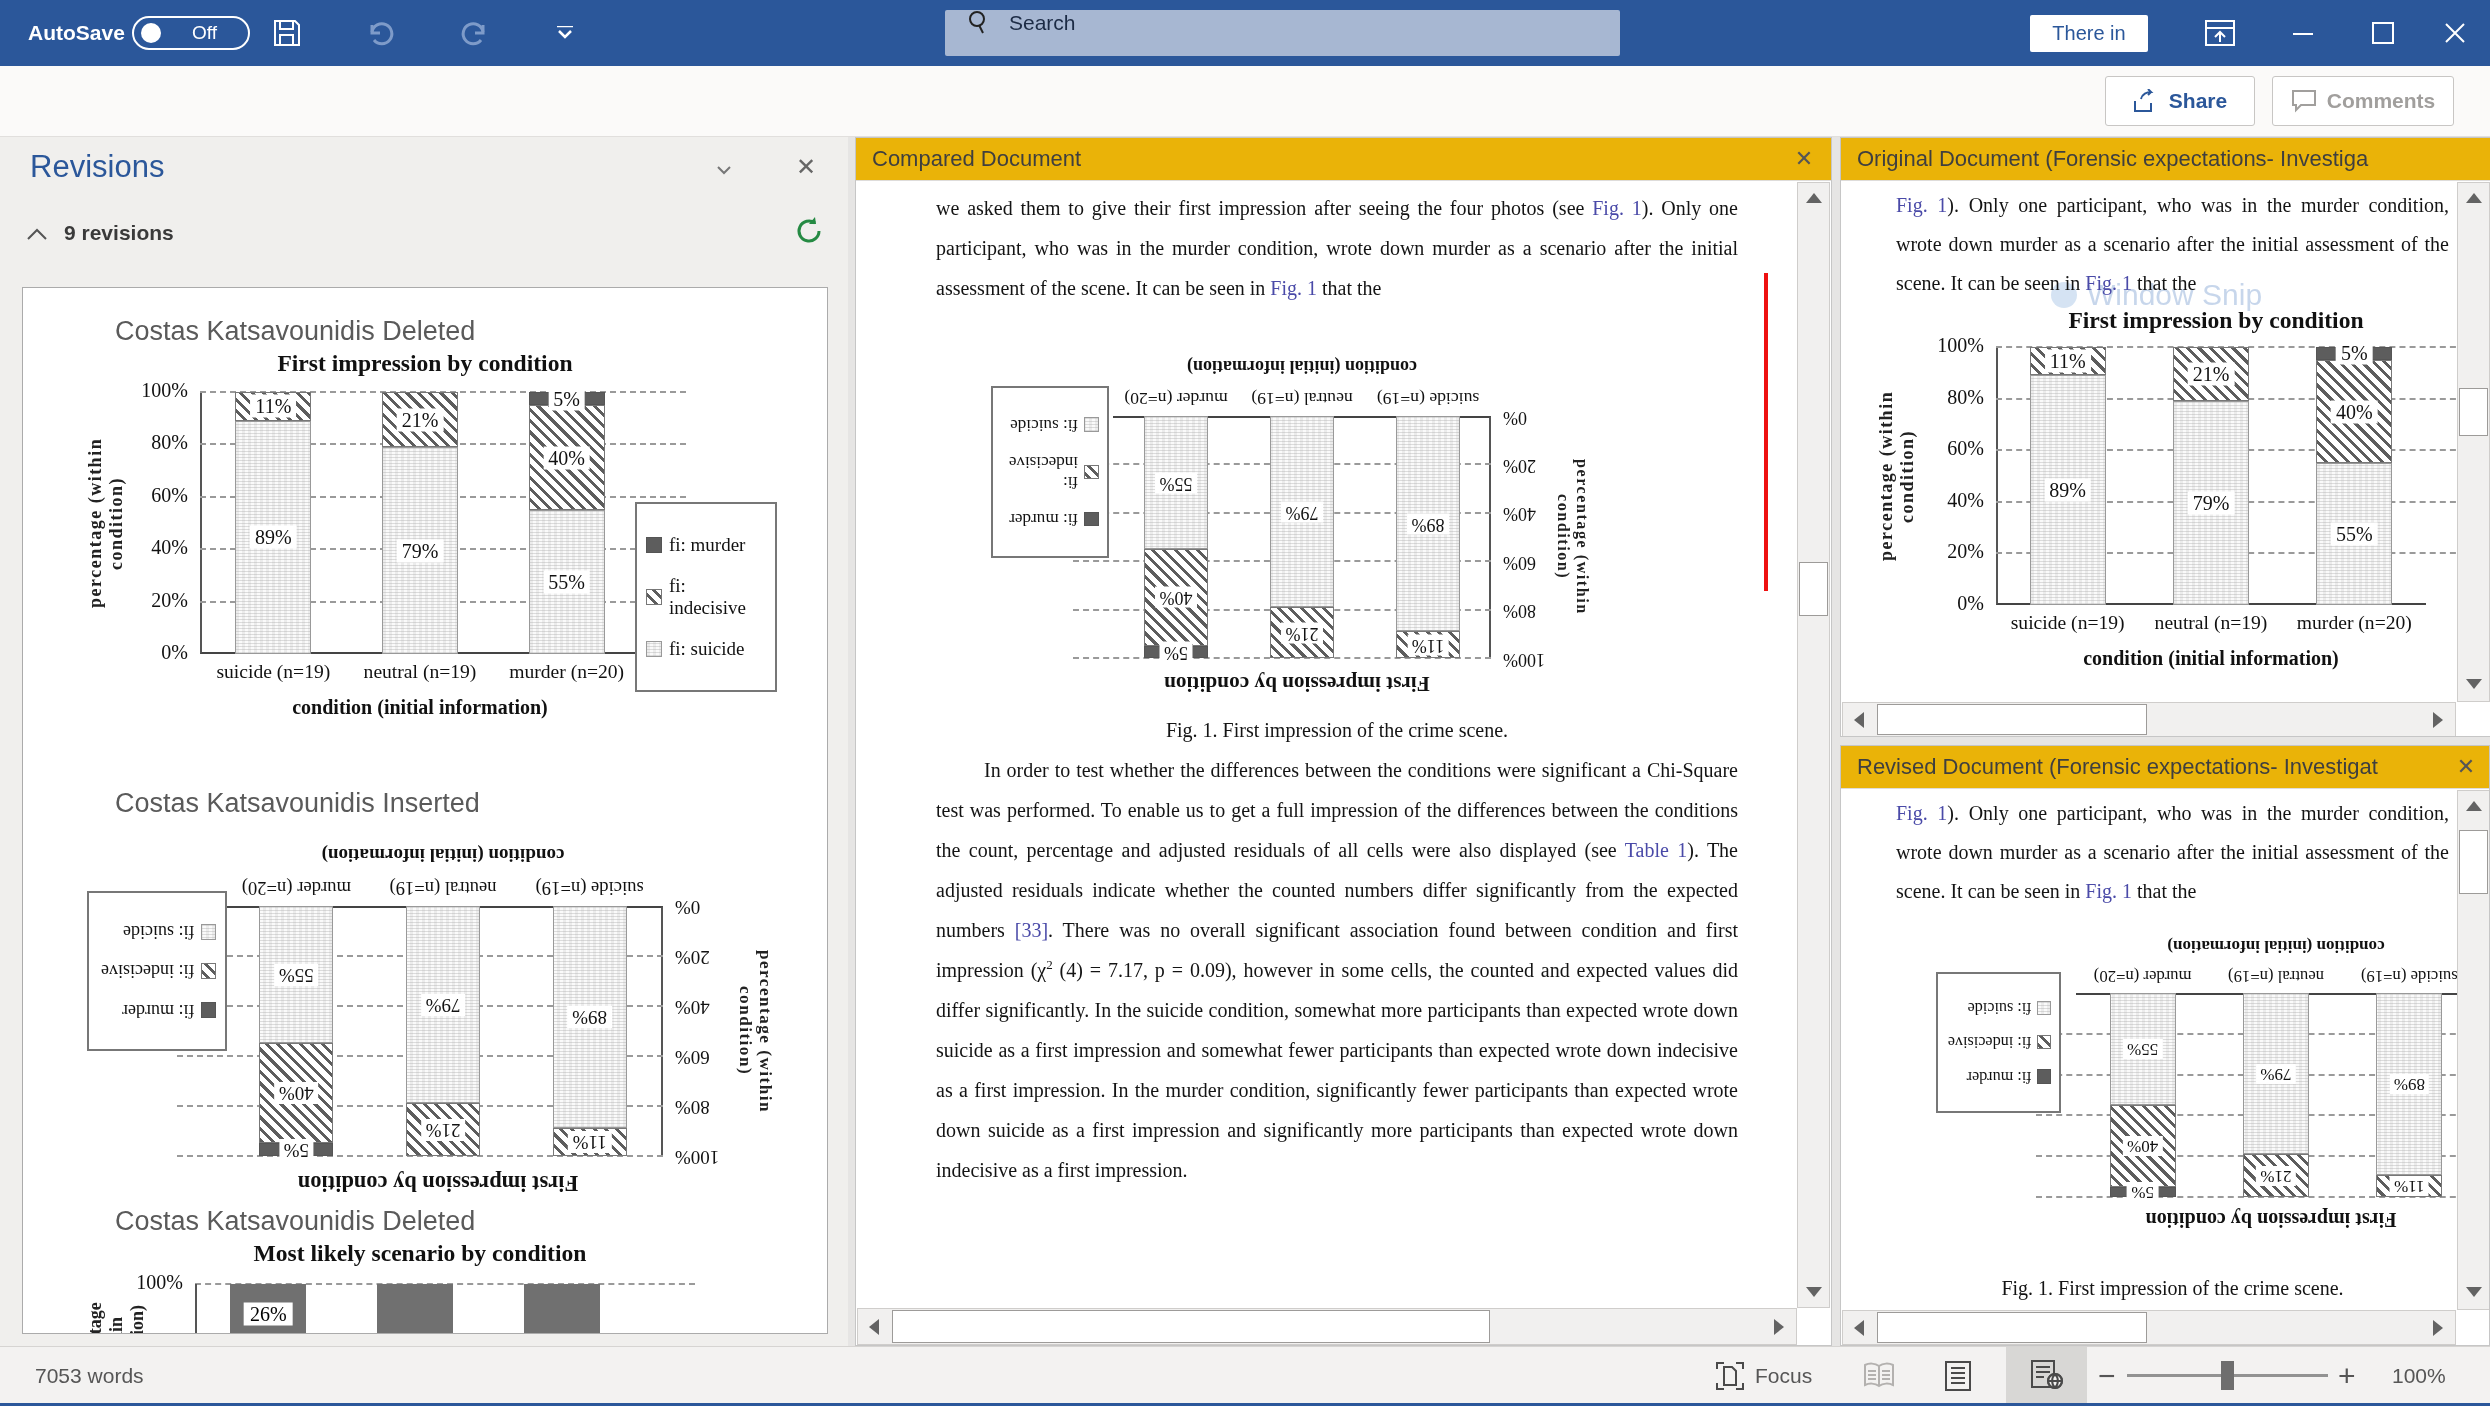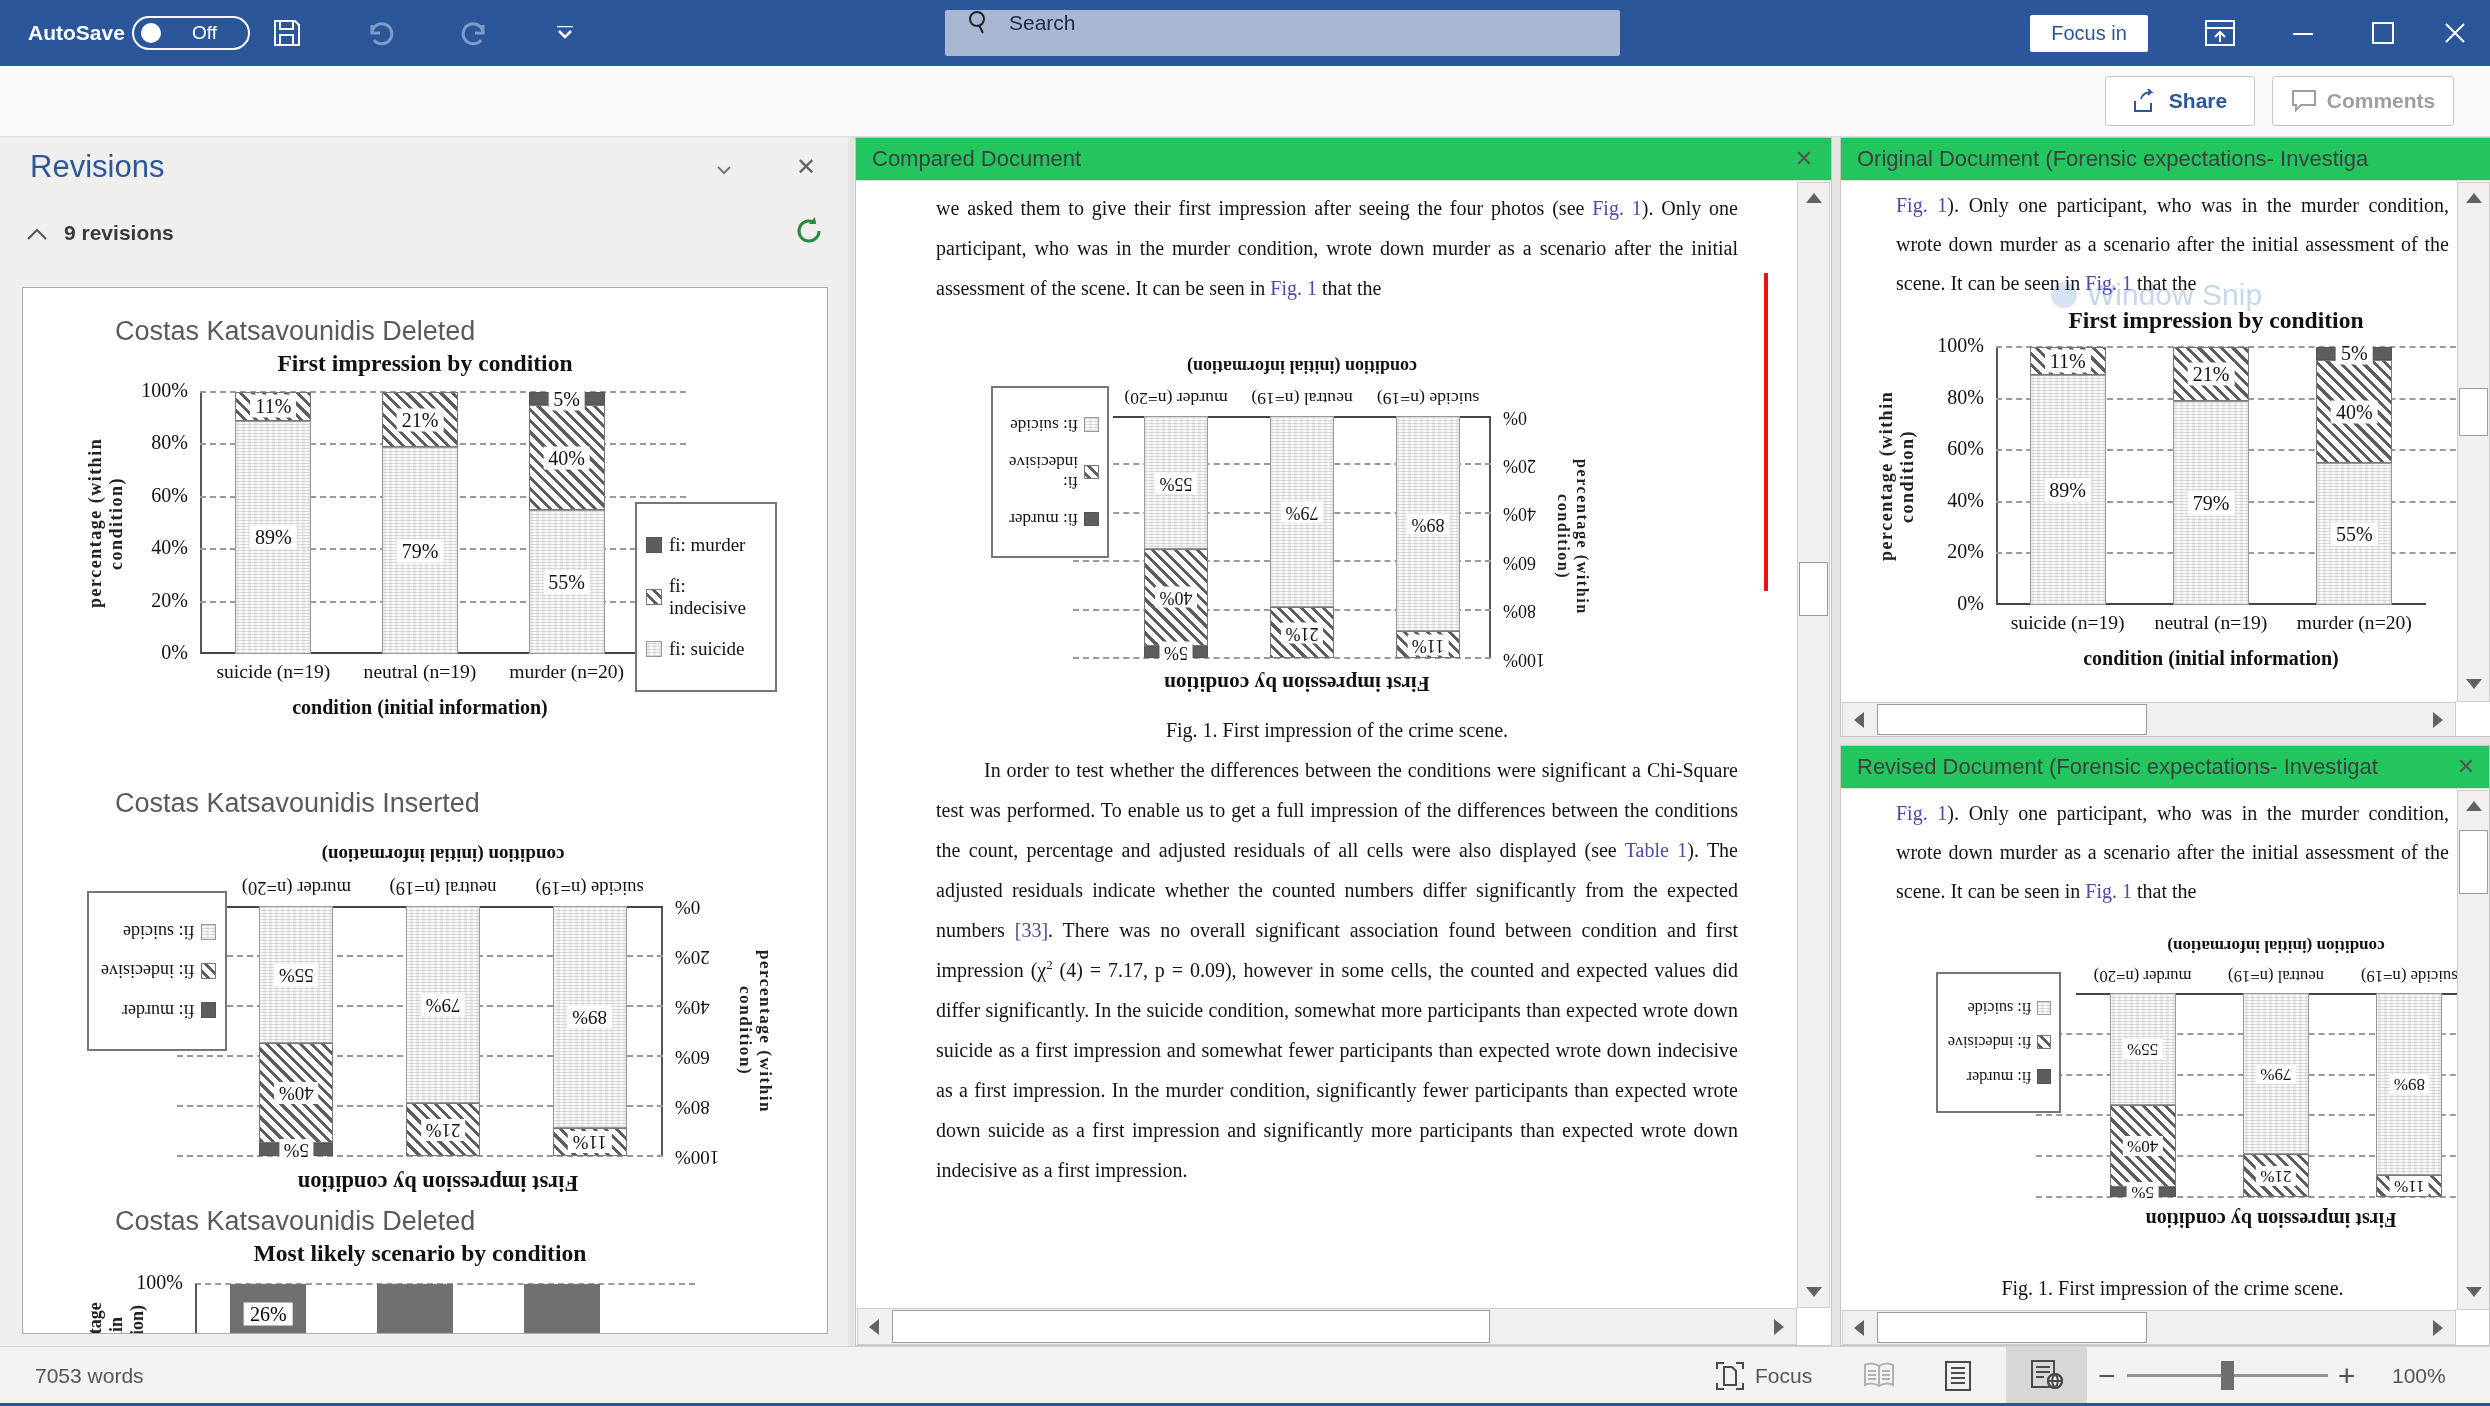--- a/index.html
+++ b/index.html
@@ -18,21 +18,21 @@
   .signin{position:absolute;left:2030px;top:15px;width:118px;height:37px;background:#fff;color:#2b579a;font-size:20px;display:flex;align-items:center;justify-content:center;border-radius:2px;cursor:default;}
   .winbtn{position:absolute;top:0;width:70px;height:66px;display:flex;align-items:center;justify-content:center;}
   
   .ribbon{position:absolute;left:0;top:66px;width:2490px;height:71px;background:#fbfaf9;border-bottom:1px solid #e1dfdd;box-sizing:border-box;}
   .rtabs{position:absolute;left:14px;top:0;height:70px;display:flex;align-items:center;}
   .rtab{padding:0 24px;font-size:21px;color:#4a4a4a;cursor:default;}
   .rtab.active{color:#2b579a;}
   .rbtn{position:absolute;top:10px;height:50px;background:#fff;border:1px solid #c8c6c4;border-radius:3px;display:flex;align-items:center;justify-content:center;gap:10px;font-size:21px;box-sizing:border-box;}
   
   .pane{position:absolute;background:#fff;border:1px solid #c6c6c6;box-sizing:border-box;overflow:hidden;}
-  .pane-header{position:absolute;left:0;top:0;right:0;height:42px;background:#22c55e;border-bottom:1px solid #dedcda;}
+  .pane-header{position:absolute;left:0;top:0;right:0;height:42px;background:#eab308;border-bottom:1px solid #dedcda;}
   .pane-title{position:absolute;left:16px;top:8px;font-size:22px;color:#3f3f3f;white-space:nowrap;}
   .pane-close{position:absolute;top:6px;width:34px;height:30px;font-size:22px;color:#555;display:flex;align-items:center;justify-content:center;}
   
   .revpane{position:absolute;left:0;top:137px;width:848px;height:1209px;background:#f0efed;}
   .rev-title{position:absolute;left:30px;top:12px;font-size:31px;color:#2b579a;}
   .rev-sub{position:absolute;left:64px;top:84px;font-size:21px;font-weight:bold;color:#3a3a3a;}
   .rev-card{position:absolute;left:22px;top:150px;width:804px;height:1045px;background:#fff;border:1px solid #ababab;overflow:hidden;}
   .rev-heading{position:absolute;left:92px;font-size:27px;color:#5a5a5a;white-space:nowrap;}
   
   .doc-body{position:absolute;font-family:"Liberation Serif",serif;color:#141414;text-align:justify;}
@@ -98,21 +98,21 @@
         <path d="M4 5 l6 6 6-6"></path>
     </svg>
   </div>
   <div class="searchbox">
     <svg style="margin:0 16px 0 22px;" width="24" height="24" viewBox="0 0 24 24" fill="none" stroke="#222" stroke-width="2">
       <circle cx="10" cy="9" r="7"></circle>
         <path d="M12 15 l4 8"></path>
     </svg>
     <input type="text" placeholder="Search" style="">
   </div>
-  <div class="signin">Focus in</div>
+  <div class="signin">There in</div>
   <div class="winbtn" style="left:2185px;">
     <svg width="30" height="26" viewBox="0 0 30 26" fill="none" stroke="#fff" stroke-width="2">
       <rect x="1" y="1" width="28" height="24"></rect>
         <path d="M1 8 h28"></path>
         <path d="M15 22 v-9"></path>
         <path d="M10 17 l5 -5 5 5"></path>
     </svg>
   </div>
   <div class="winbtn" style="left:2268px;">
     <svg width="26" height="26" viewBox="0 0 26 26" stroke="#fff" stroke-width="2">

